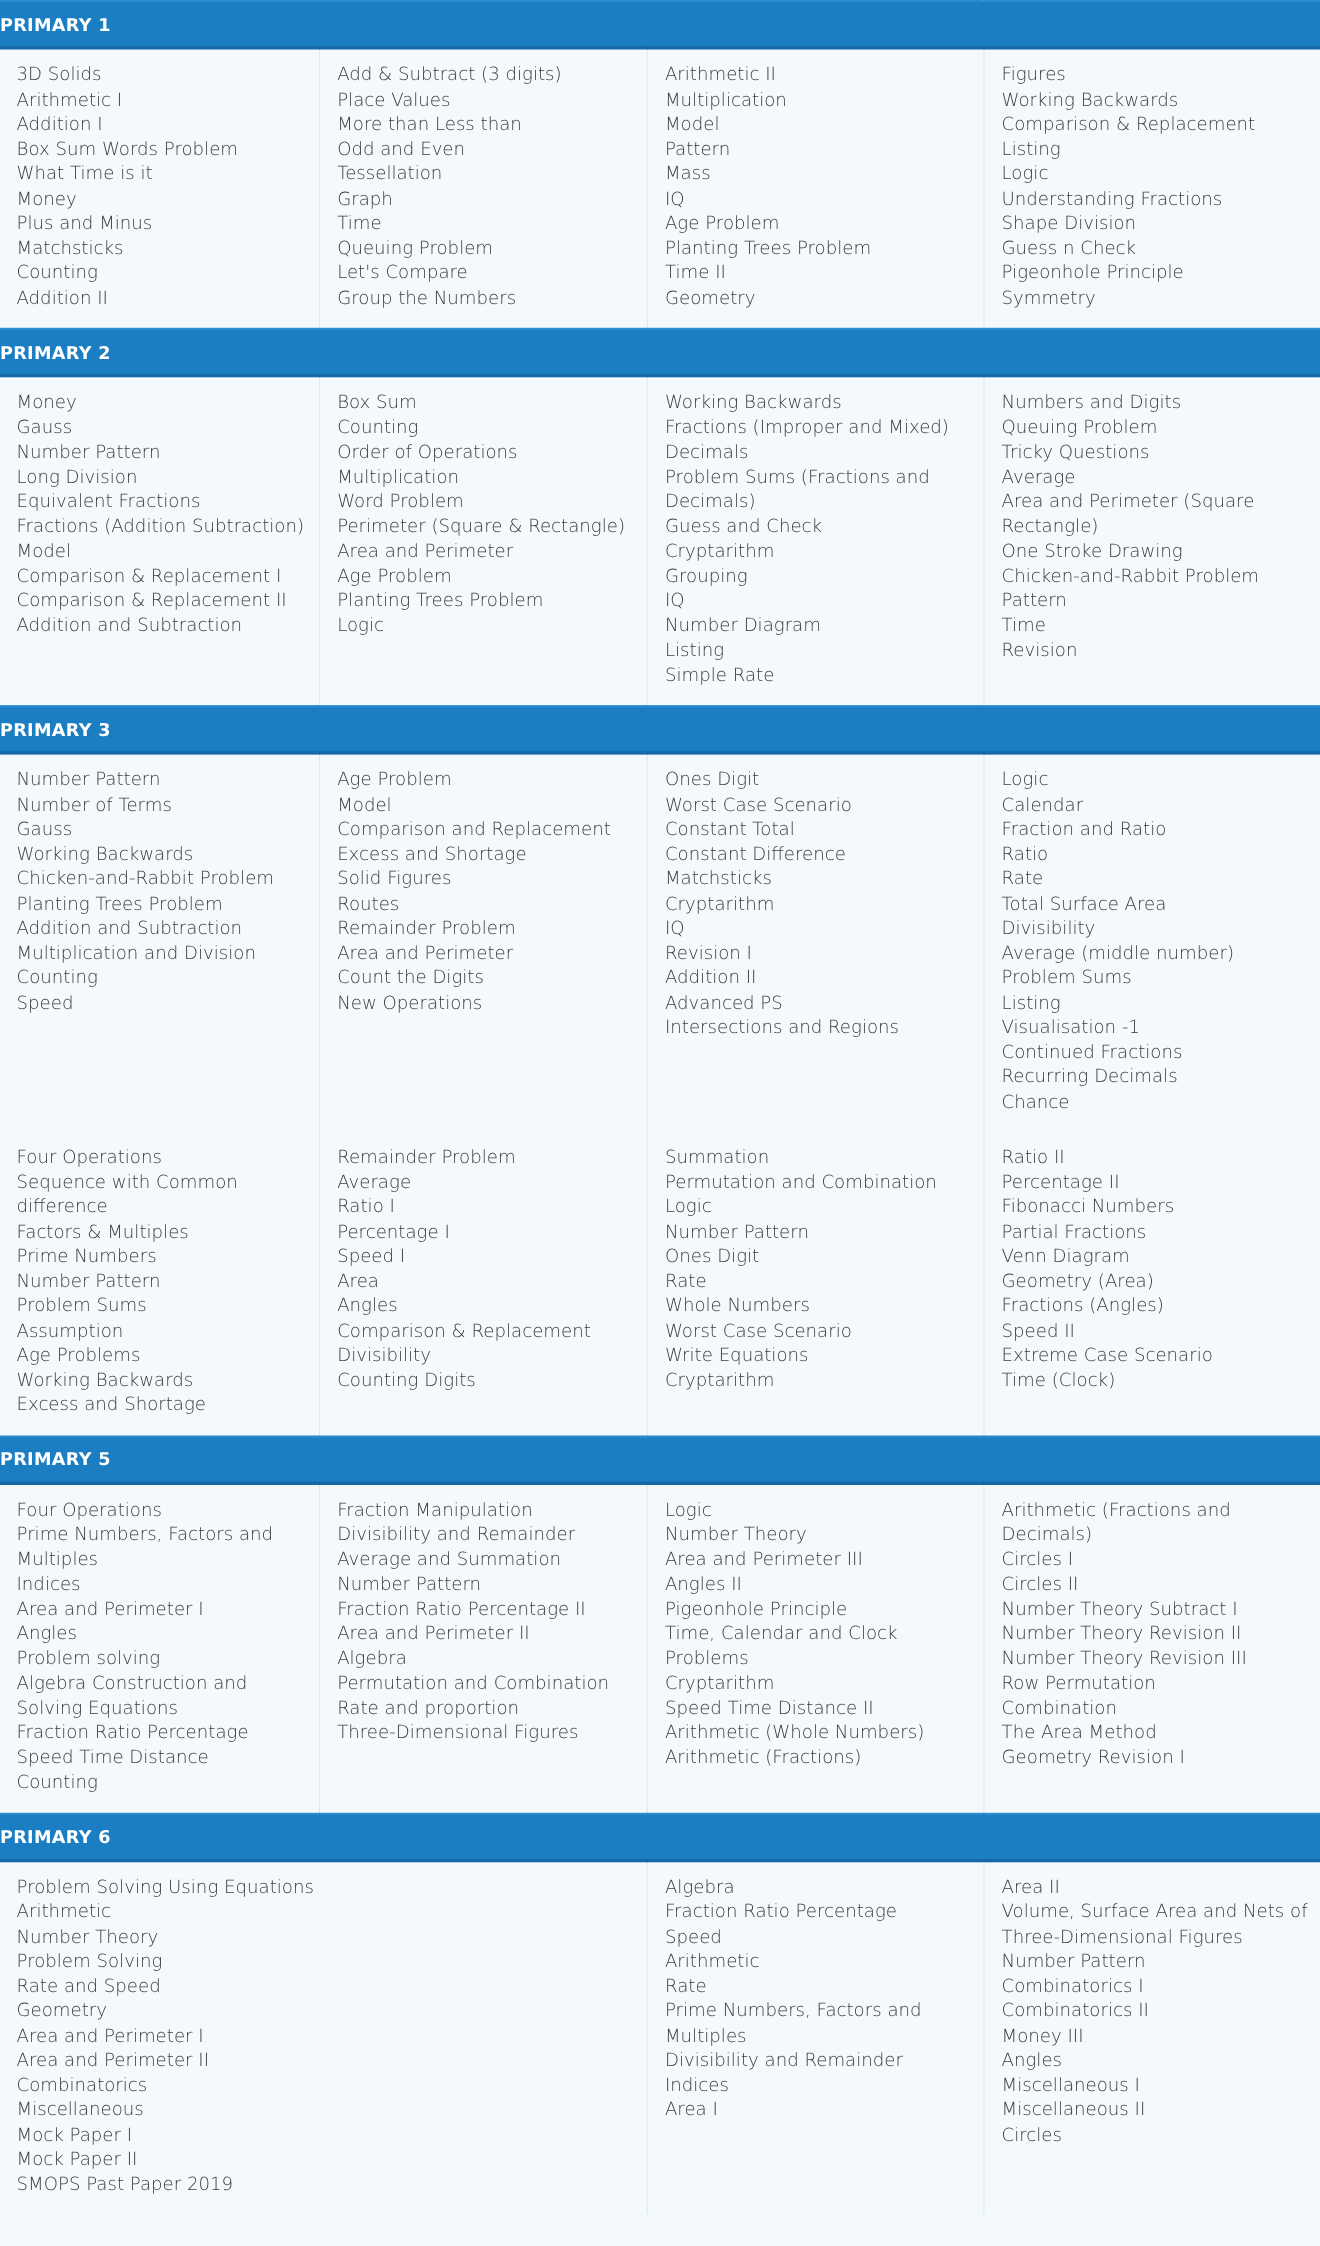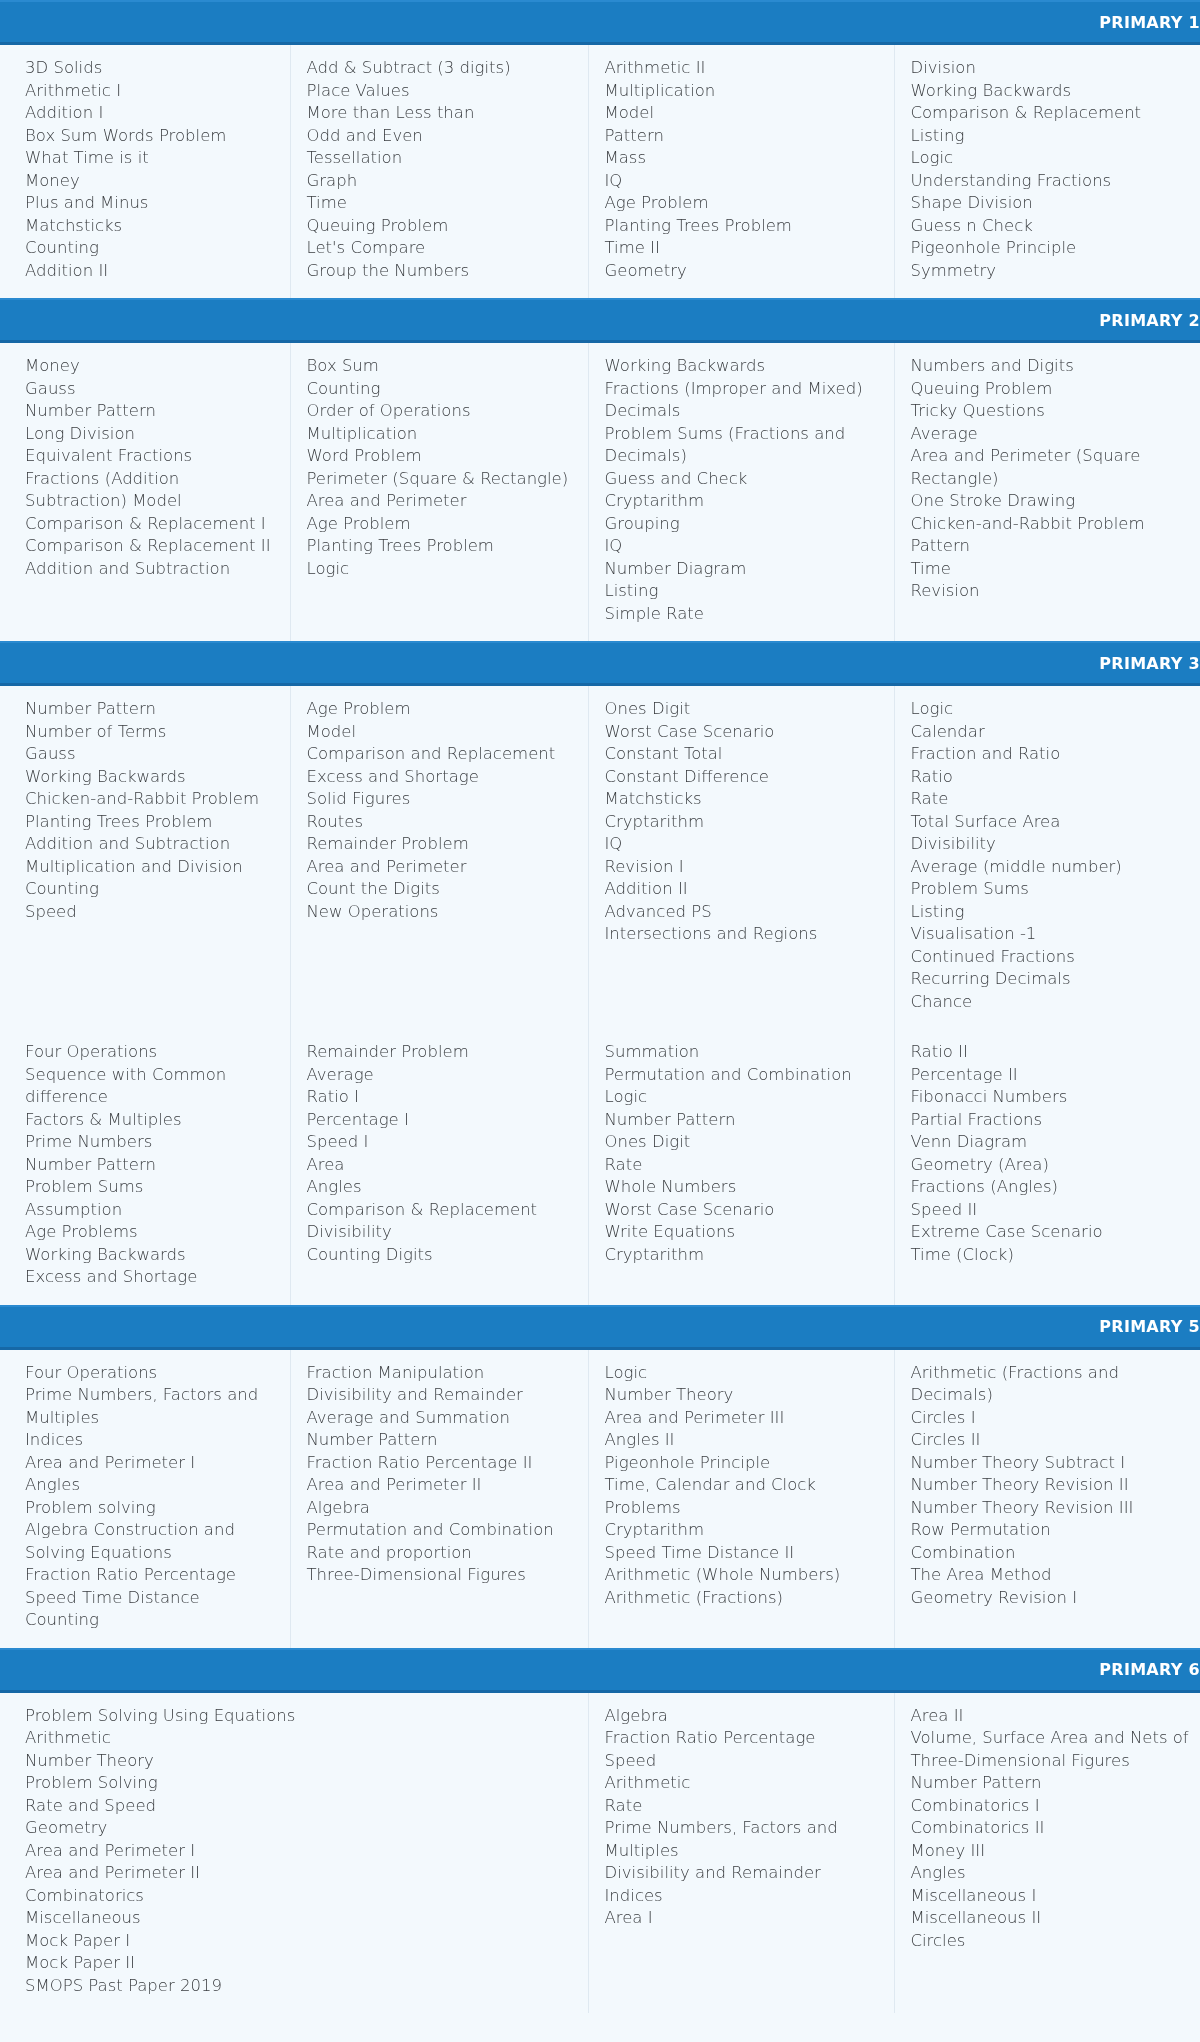--- a/index.html
+++ b/index.html
@@ -19,27 +19,27 @@
   .curriculum-table col.c3 { width: 306px; }
   .curriculum-table col.c4 { width: 306px; }
   .level-header th {
     background: #1b7dc2;
     color: #ffffff;
     font-weight: bold;
     font-size: 16px;
     letter-spacing: 0.3px;
     height: 40px;
     padding: 0;
-    text-align: right;
+    text-align: left;
     border-top: 2px solid #2a8ad0;
     border-bottom: 3px solid #1668a6;
   }
   .topics-row td {
     vertical-align: top;
-    padding: 12px 8px 16px 25px;
+    padding: 12px 8px 16px 15px;
     background: #f3f9fd;
     border-right: 1px solid #dfe9f1;
   }
   .topics-row td:last-child { border-right: none; }
   .topics-row td.col-2, .topics-row td.col-3, .topics-row td.col-4 { padding-left: 16px; }
   .topic-list { list-style: none; margin: 0; padding: 0; }
   .topic-list li {
     font-size: 16.5px;
     line-height: 22.5px;
     font-weight: 300;
@@ -99,21 +99,21 @@
             <li>Mass</li>
             <li>IQ</li>
             <li>Age Problem</li>
             <li>Planting Trees Problem</li>
             <li>Time II</li>
             <li>Geometry</li>
           </ul>
         </td>
         <td class="col-4">
           <ul class="topic-list">
-            <li>Division</li>
+            <li>Figures</li>
             <li>Working Backwards</li>
             <li>Comparison &amp; Replacement</li>
             <li>Listing</li>
             <li>Logic</li>
             <li>Understanding Fractions</li>
             <li>Shape Division</li>
             <li>Guess n Check</li>
             <li>Pigeonhole Principle</li>
             <li>Symmetry</li>
           </ul>

